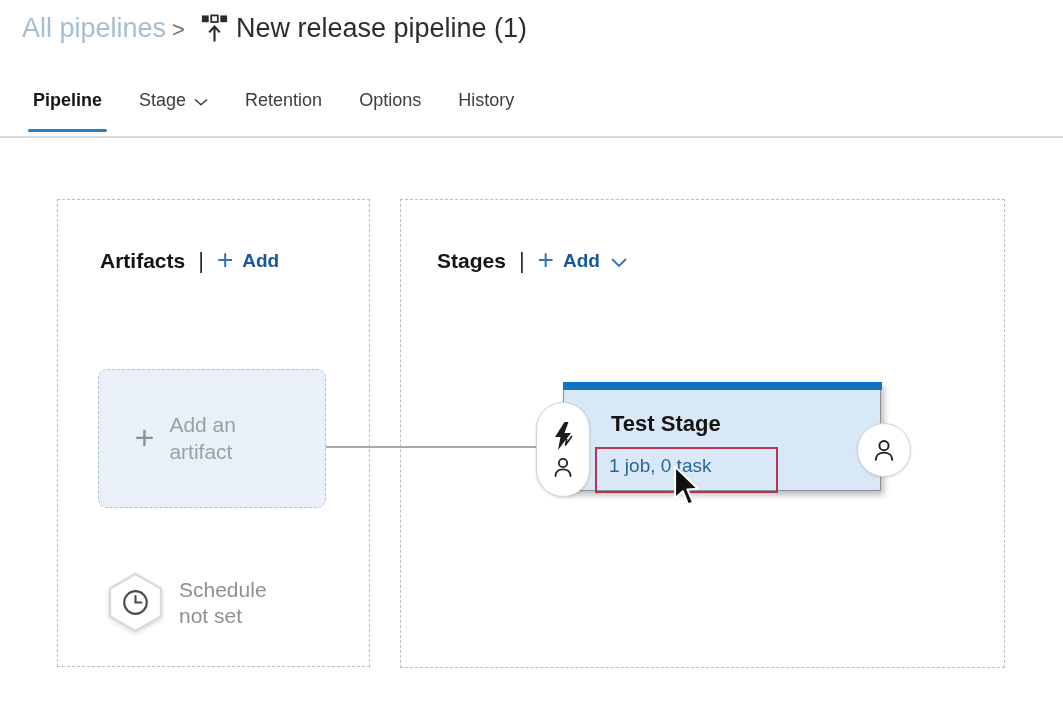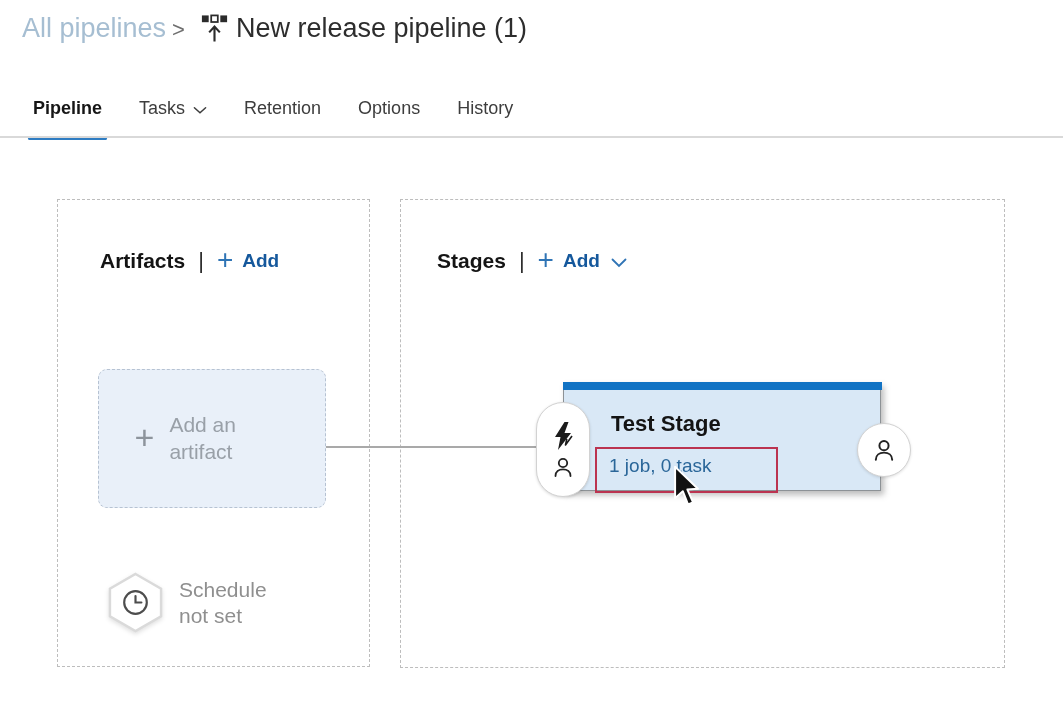--- a/index.html
+++ b/index.html
@@ -10,21 +10,21 @@
   }
 
   
   .breadcrumb { position:absolute; left:22px; top:12px; display:flex; align-items:center; gap:2px; }
   .crumb-link { font-size:27px; color:#a6bed2; cursor:pointer; }
   .crumb-sep  { font-size:22px; color:#6f6f6f; margin:0 4px; padding-top:2px; }
   .crumb-icon { display:inline-flex; margin:0 4px 0 8px; }
   .crumb-title{ font-size:27px; color:#2d2d2d; }
 
   
-  .tabs { position:absolute; left:33px; top:90px; display:flex; gap:37px; align-items:flex-start;margin-top:8px; }
+  .tabs { position:absolute; left:33px; top:90px; display:flex; gap:37px; align-items:flex-start; }
   .tab  { position:relative; display:flex; align-items:center; gap:8px; font-size:18px; color:#3d3d3d; padding-bottom:22px; cursor:pointer; }
   .tab.active .tab-label { font-weight:bold; color:#161616; }
   .tab.active::after { content:""; position:absolute; left:-5px; right:-5px; bottom:1px; height:3.5px; background:#2e7cc2; border-radius:2px; }
   .tabs-divider { position:absolute; left:0; right:0; top:136px; height:1.5px; background:#d9d9d9; }
 
   
   .panel { position:absolute; border:1.5px dashed #bdbdbd; background:transparent; }
   .artifacts-panel { left:57px;  top:199px; width:313px; height:468px; }
   .stages-panel    { left:400px; top:199px; width:605px; height:469px; }
 
@@ -99,21 +99,21 @@
       </svg>
     </span>
     <span class="crumb-title">New release pipeline (1)</span>
   </div>
 
   <nav class="tabs">
     <div class="tab active">
       <span class="tab-label">Pipeline</span>
     </div>
     <div class="tab">
-      <span class="tab-label">Tasks</span>
+      <span class="tab-label">Stage</span>
       <span style="display:inline-flex;margin-top:3px;">
         <svg width="14" height="9" viewBox="0 0 15 9">
             <polyline points="1.5,1.5 7.5,7 13.5,1.5" fill="none" stroke="#3d3d3d" stroke-width="1.6" stroke-linecap="round"></polyline>
           </svg>
       </span>
     </div>
     <div class="tab">
       <span class="tab-label">Retention</span>
     </div>
     <div class="tab">

